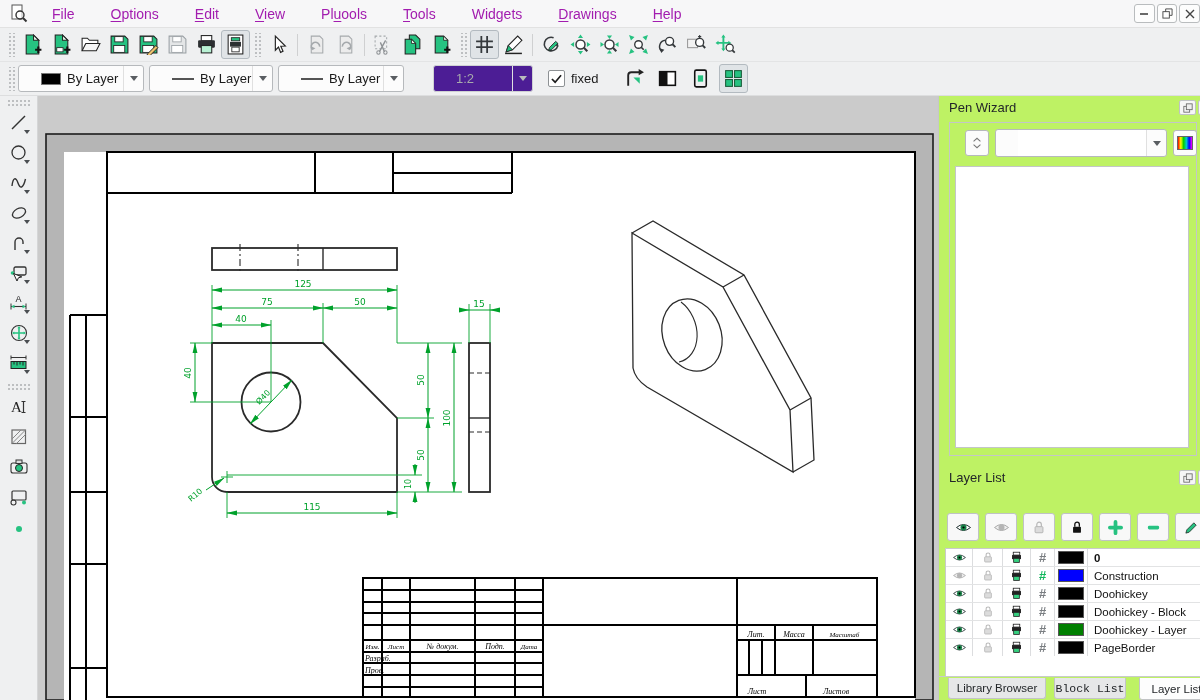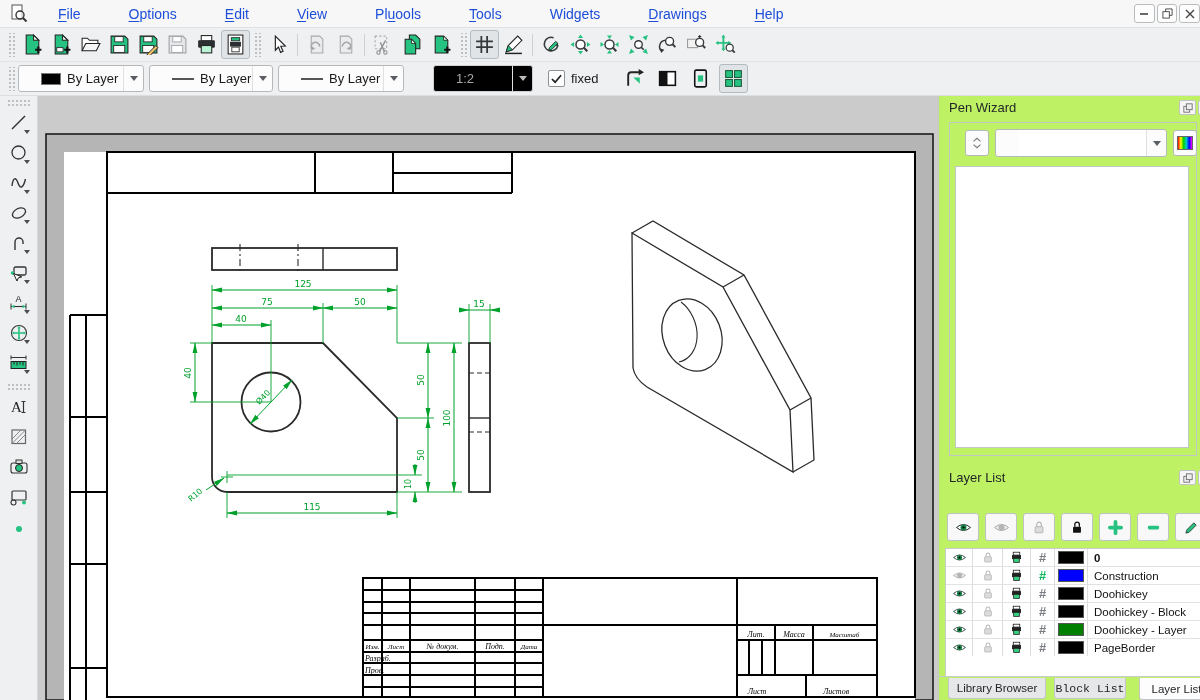--- a/index.html
+++ b/index.html
@@ -2,38 +2,38 @@
 <html><head>
 <meta charset="utf-8">
 <style>
   * { margin:0; padding:0; box-sizing:border-box; }
   html,body { width:1200px; height:700px; overflow:hidden; font-family:"Liberation Sans",sans-serif; background:#eff0f1; }
   #app { position:relative; width:1200px; height:700px; }
 
   
   #menubar { position:absolute; left:0; top:0; width:1200px; height:28px; background:#f7f7f8; border-bottom:1px solid #e2e2e2; display:flex; align-items:center; }
   .appicon { width:22px; height:20px; margin:0 4px 0 8px; }
-  .menuitem { padding:4px 8px; margin:0 16px; font-size:14px; color:#1d4ed8; border-radius:3px; }
+  .menuitem { padding:4px 8px; margin:0 10px; font-size:14px; color:#a21caf; border-radius:3px; }
   .mn { text-decoration:underline; text-underline-offset:2px; }
   #winbtns { position:absolute; right:-18px; top:4px; display:flex; gap:2px; }
   .winbtn { width:21px; height:19px; border:1px solid #b9bcbe; border-radius:3px; background:#fdfdfd; display:flex; align-items:center; justify-content:center; }
 
   
   #toolbar1 { position:absolute; left:0; top:28px; width:1200px; height:34px; background:#eff0f1; border-bottom:1px solid #e3e4e5; display:flex; align-items:center; padding-left:4px; }
   #toolbar2 { position:absolute; left:0; top:62px; width:1200px; height:34px; background:#eff0f1; border-bottom:1px solid #dddedf; display:flex; align-items:center; padding-left:4px; }
   .grip { width:8px; height:24px; margin:0 3px; background-image:radial-gradient(#bdbfc1 1px, transparent 1.3px); background-size:4px 4px; background-position:1px 2px; }
   .vsep { width:1px; height:22px; background:#cfd0d1; margin:0 4px; }
   .tbtn { width:29px; height:29px; border:1px solid transparent; border-radius:3px; display:flex; align-items:center; justify-content:center; background:transparent; }
   .tbtn.pressed { background:#e0e4e7; border-color:#b3bac0; }
   .tbtn svg { display:block; }
   .combo { height:27px; background:#fcfcfc; border:1px solid #b6b9bc; border-radius:3px; display:flex; align-items:center; padding-left:22px; font-size:13px; color:#1b1b1b; margin-right:5px; }
   .combo .cval { flex:1; padding-left:6px; }
   .combo .carr { width:20px; align-self:stretch; display:flex; align-items:center; justify-content:center; border-left:1px solid #e0e0e0; }
   .tri { width:0; height:0; border-left:4px solid transparent; border-right:4px solid transparent; border-top:5px solid #5a5e62; }
-  .combo.disabled { background:#000000; color:#a7aaac; border-color:#cfd1d3; }
+  .combo.disabled { background:#4c1d95; color:#a7aaac; border-color:#cfd1d3; }
   .combo.disabled .tri { border-top-color:#b9bbbd; }
   .cswatch { width:20px; height:12px; background:#000; border:1px solid #777; }
   .cline { width:22px; height:2px; background:#555; }
   .chk { width:17px; height:17px; background:#fff; border:1px solid #8d9194; border-radius:2px; margin:0 6px 0 10px; display:flex; align-items:center; justify-content:center; }
   .chklabel { font-size:13px; color:#1b1b1b; margin-right:10px; }
 
   
   #lefttools { position:absolute; left:0; top:96px; width:38px; height:604px; background:#eff0f1; border-right:1px solid #d5d6d7; display:flex; flex-direction:column; align-items:center; }
   .hgrip { width:24px; height:8px; margin:3px 0 2px; background-image:radial-gradient(#bdbfc1 1px, transparent 1.3px); background-size:4px 4px; }
   .ltbtn { position:relative; width:28px; height:28px; margin-bottom:2px; border:1px solid transparent; border-radius:3px; display:flex; align-items:center; justify-content:center; }

